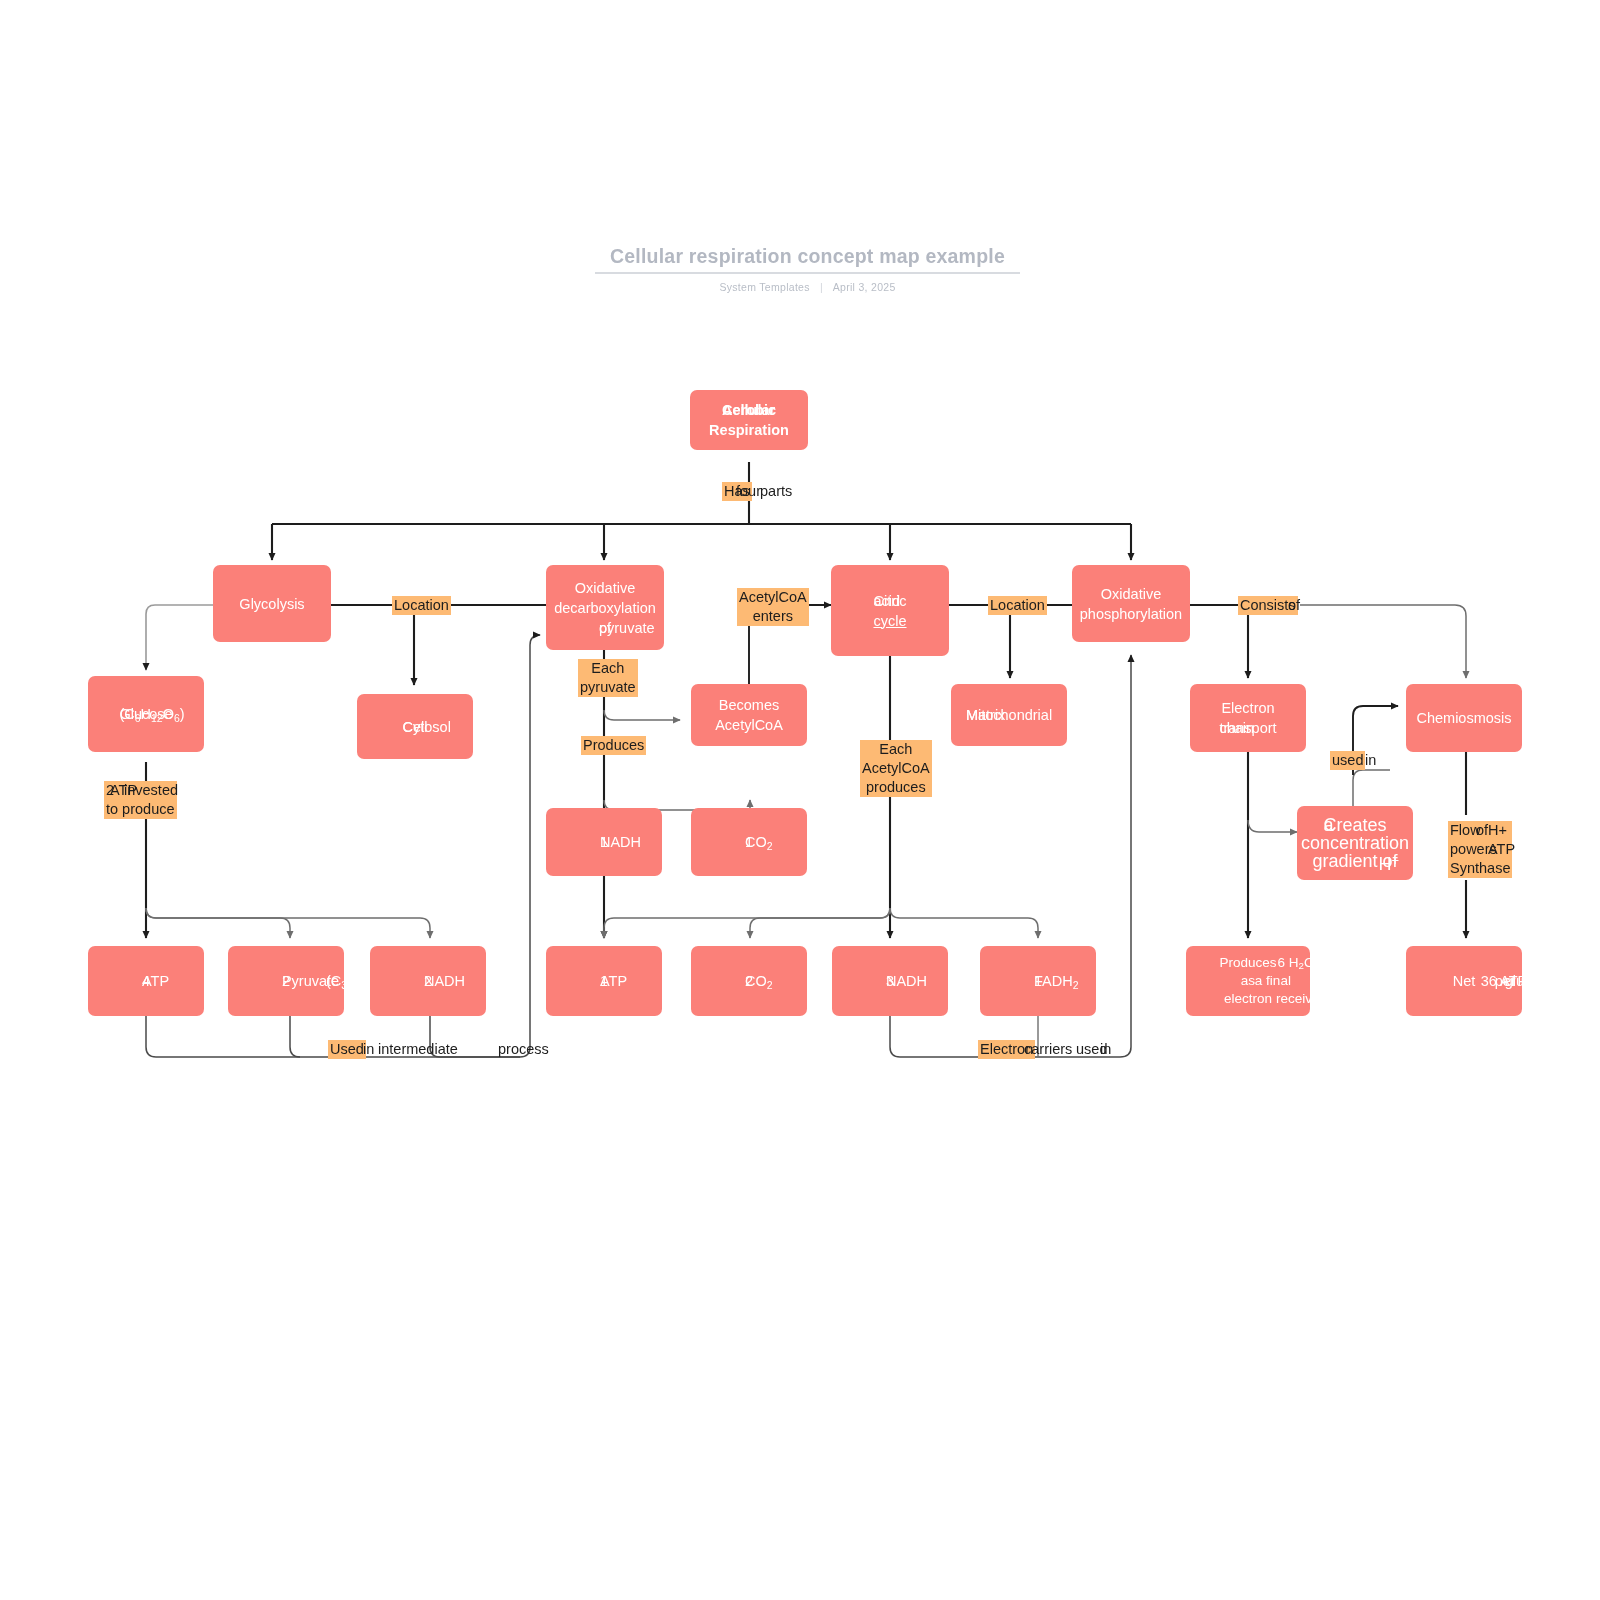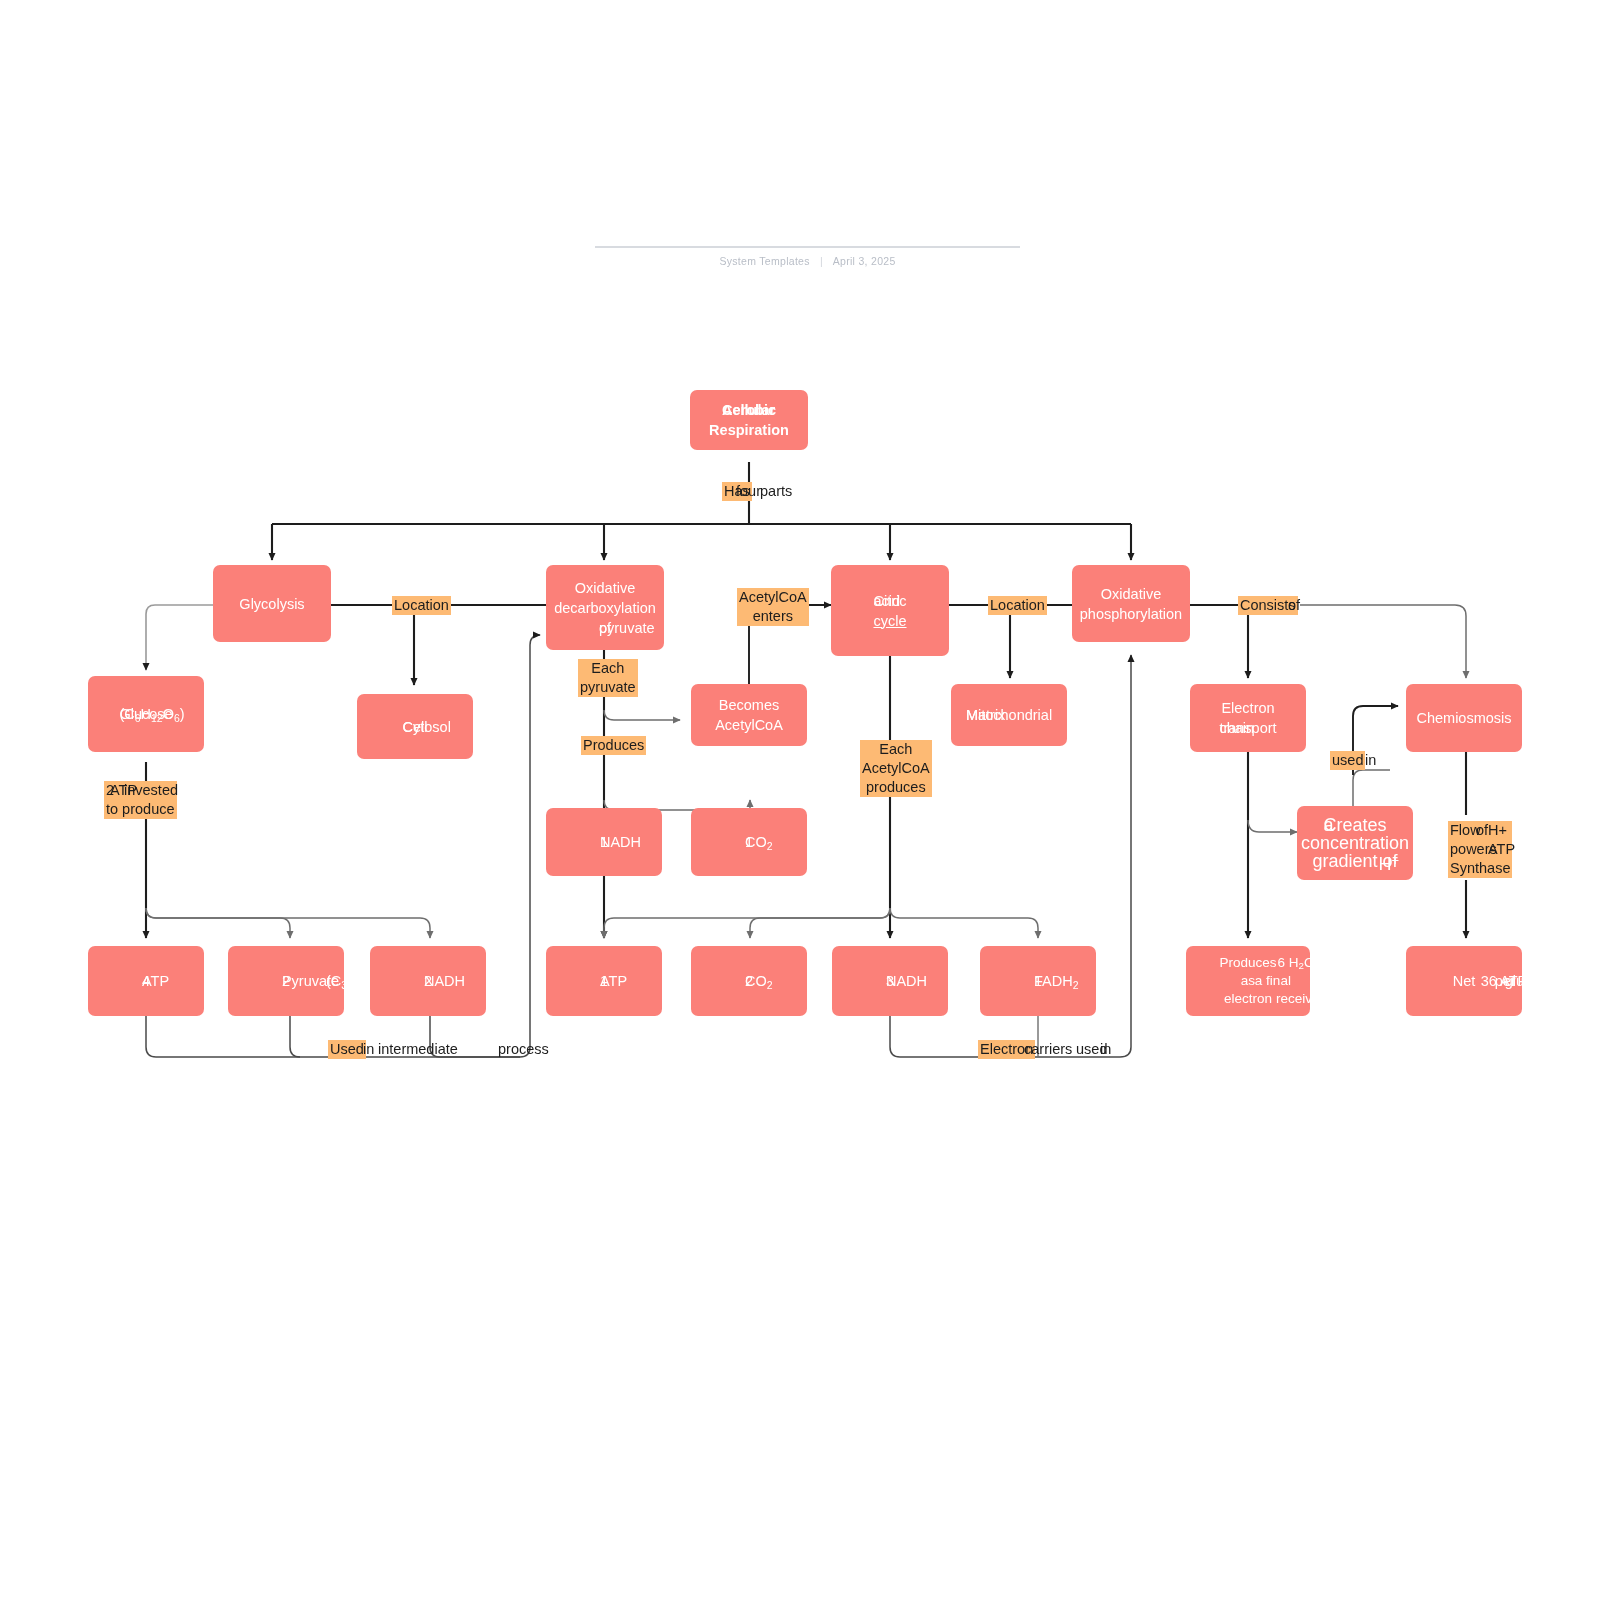--- a/index.html
+++ b/index.html
@@ -97,20 +97,21 @@
     background: #fdba74;
     padding: 0 2px;
   }
 </style>
 </head>
 <body>
 
 <div id="canvas">
 
   <div class="header">
+    <div class="doc-title">Cellular respiration concept map example</div>
     <div class="title-rule"></div>
     <div class="doc-sub">
       <span>System Templates</span>
       <span class="sep">|</span>
       <span>April 3, 2025</span>
     </div>
   </div>
 
   <svg id="edges" viewBox="0 0 1600 1600">
     <defs>

